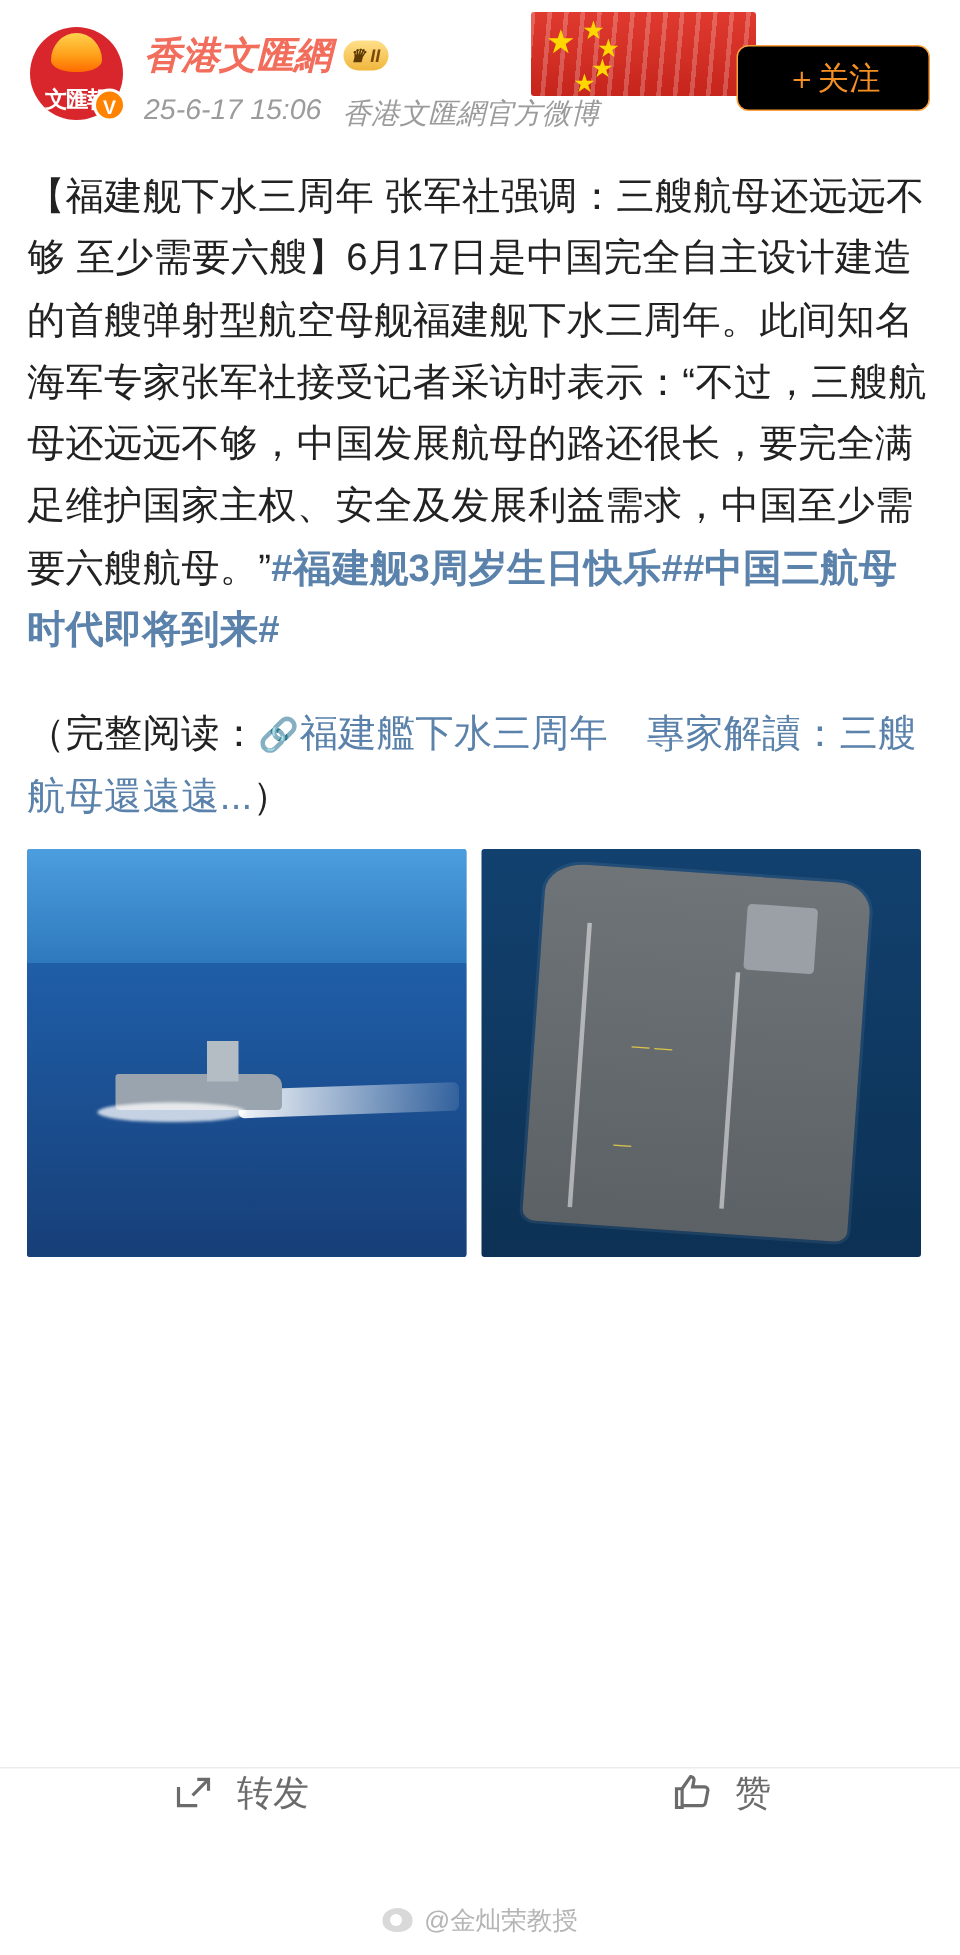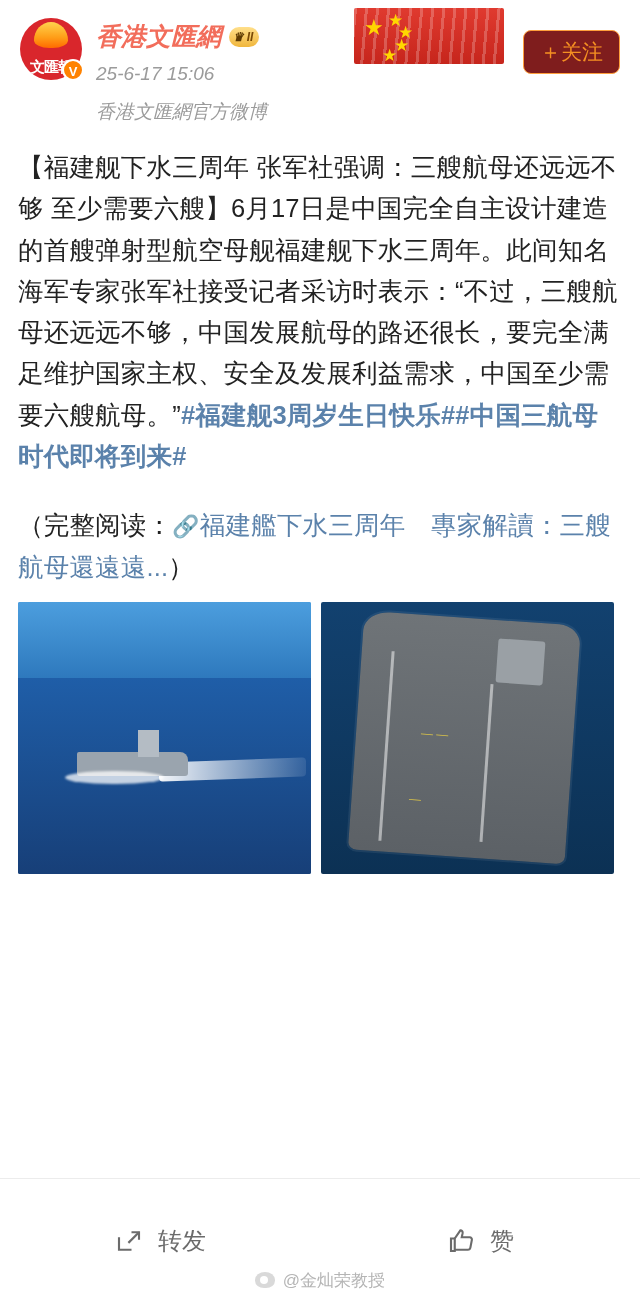--- a/index.html
+++ b/index.html
@@ -121,32 +121,31 @@
     color: #5d3a02;
     line-height: 1;
   }
   .meta-row {
     margin-top: 10px;
     font-size: 19px;
     color: #9b9b9b;
     display: flex;
     gap: 14px;
     white-space: nowrap;
-    flex-direction: column;
   }
   .follow-btn {
     position: absolute;
     right: 20px;
     top: 30px;
     border: 1px solid #ff9f3c;
     color: #f59022;
     border-radius: 8px;
     font-size: 21px;
-    padding: 7px 16px;
-    background: #7f1d1d;
+    padding: 7px 32px;
+    background: #000000;
     white-space: nowrap;
   }
   .ribbon {
     position: absolute;
     right: 136px;
     top: 8px;
     width: 150px;
     height: 56px;
     background: linear-gradient(180deg, #e03a2f 0%, #c6251c 100%);
     overflow: hidden;
@@ -296,21 +295,21 @@
     font-size: 12px;
     transform: rotate(4deg);
   }
 
   
   .actionbar {
     margin-top: auto;
     border-top: 1px solid #ececec;
     height: 78px;
     display: flex;
-    align-items: flex-end;
+    align-items: flex-start;
   }
   .action {
     flex: 1 1 33.33%;
     display: flex;
     align-items: center;
     justify-content: center;
     gap: 14px;
     color: #6b6b6b;
     font-size: 24px;
   }

